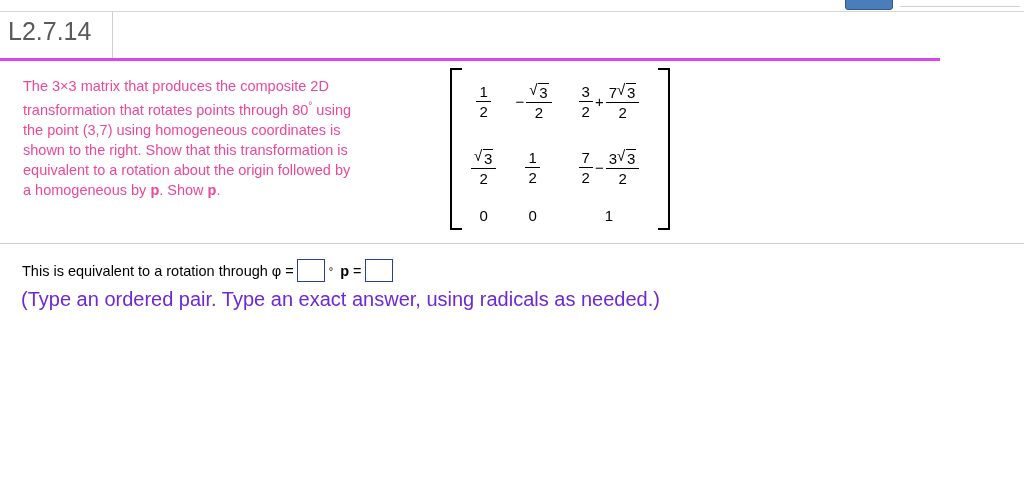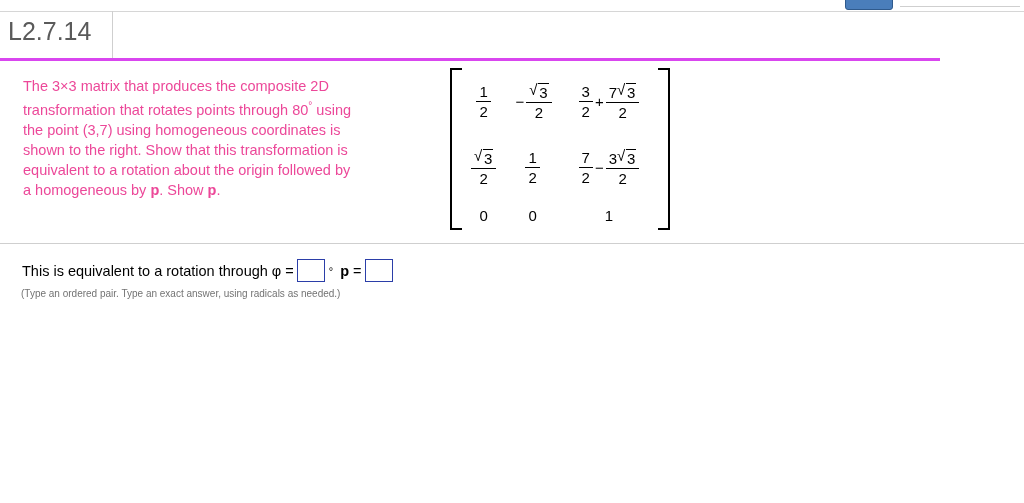--- a/index.html
+++ b/index.html
@@ -204,22 +204,22 @@
   .deg-mark {
     font-size: 11px;
     vertical-align: super;
     margin-left: 1px;
     margin-right: 3px;
   }
   .hint {
     position: absolute;
     left: 21px;
     top: 44px;
-    font-size: 10px;
-    color: #737373;
+    font-size: 20px;
+    color: #6d28d9;
     white-space: nowrap;
   }
   .spacer-s { display: inline-block; width: 4px; }
 </style>
 </head>
 <body>
 
 <div class="top-strip">
   <div class="top-tab"></div>
   <div class="top-rule"></div>

